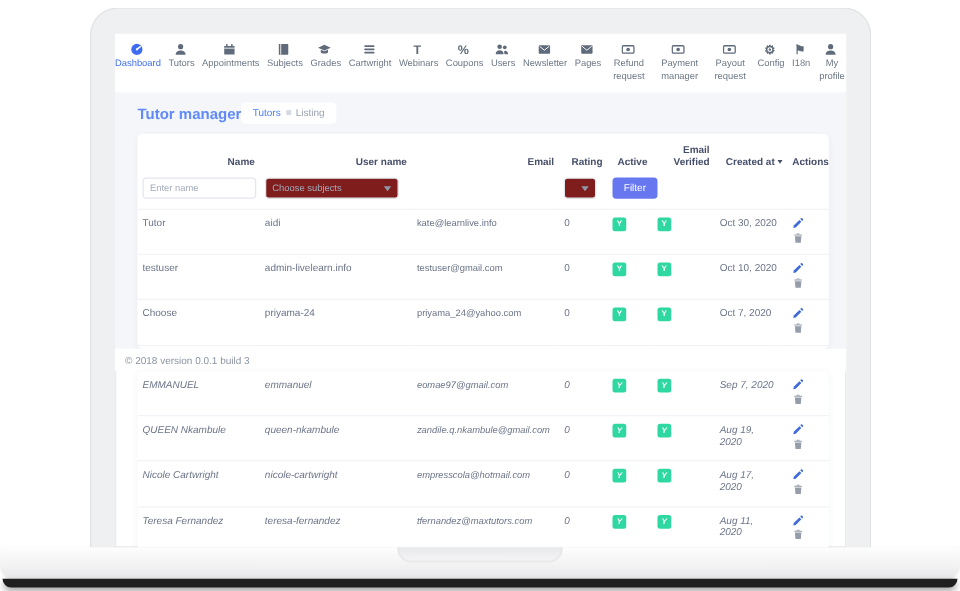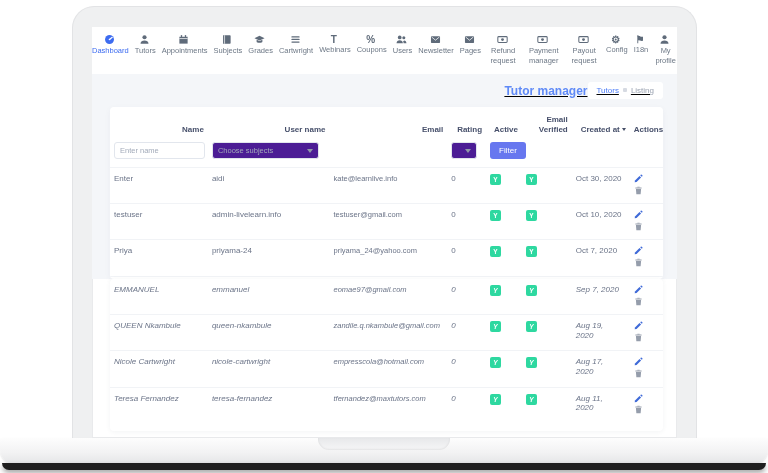--- a/index.html
+++ b/index.html
@@ -24,22 +24,22 @@
   .navbar{height:47px;display:flex;justify-content:center;align-items:flex-start;
           gap:6px;padding-top:7px;box-sizing:border-box;background:#fff;}
   .nav-item{max-width:47px;text-align:center;font-size:7.5px;line-height:1.3;color:#6d7886;cursor:pointer;}
   .nav-item .ico{display:inline-block;vertical-align:-2px;margin-right:2px;color:#5f6b7a;}
   .nav-item .ico.txt{font-size:10px;line-height:11px;width:11px;height:11px;font-weight:bold;}
   .nav-item.active{color:#3d6cf0;}
   .nav-item.active .ico{color:#3d6cf0;}
 
   
   .page-gray{background:#f4f6f9;}
-  .section-header{display:flex;justify-content:flex-end;align-items:center;
-                  padding:8px 14px 8px 18px;text-decoration:underline;}
+  .section-header{display:flex;justify-content:flex-start;align-items:center;
+                  padding:8px 14px 8px 18px;}
   .page-title{color:#5f8af7;font-size:12px;font-weight:bold;}
   .breadcrumb{background:#fff;border-radius:3px;padding:4px 9px;font-size:8px;color:#9aa2b1;}
   .bc-link{color:#4a7bf7;cursor:pointer;}
   .bc-sep{display:inline-block;width:4px;height:4px;background:#d6dae2;border-radius:1px;
           margin:0 4px;vertical-align:1px;}
 
   .card{margin:0 14px 0 18px;background:#fff;border-radius:4px;}
   .card-top{height:172px;overflow:hidden;box-shadow:0 2px 6px rgba(50,60,90,.05);}
   .card-bottom{box-shadow:0 1px 5px rgba(50,60,90,.06);padding-bottom:8px;font-style:italic;}
   .footer-line{font-size:8px;color:#8a93a2;padding:5px 0 4px 8px;background:#fff;}
@@ -55,21 +55,21 @@
   td.created{white-space:pre-line;color:#6b7488;}
   .sort-caret{display:inline-block;width:0;height:0;border-left:2.5px solid transparent;
               border-right:2.5px solid transparent;border-top:3.5px solid #454e66;
               margin-left:2px;vertical-align:1px;}
 
   .f-input{width:88%;height:15px;border:1px solid #e2e6ed;border-radius:3px;font-size:7.5px;
            color:#6b7488;padding:0 5px;background:#fff;font-family:"Liberation Sans",sans-serif;}
   .f-input::placeholder{color:#a3abba;}
   .f-select{display:flex;justify-content:space-between;align-items:center;box-sizing:border-box;
             border:1px solid #e2e6ed;border-radius:3px;height:17px;padding:0 5px;color:#a3abba;
-            font-size:7.5px;background:#4c1d95;width:94%;cursor:pointer;}
+            font-size:7.5px;background:#7f1d1d;width:94%;cursor:pointer;}
   .f-select.small{width:26px;}
   .caret{display:inline-block;width:0;height:0;border-left:3px solid transparent;
          border-right:3px solid transparent;border-top:4px solid #8f98a8;}
   .btn-filter{background:#6777ef;color:#fff;font-size:8px;border:none;border-radius:3px;
               padding:4px 9px;cursor:pointer;font-family:"Liberation Sans",sans-serif;}
 
   .badge{display:inline-block;width:11px;height:11px;line-height:11px;text-align:center;
          border-radius:2px;font-size:6.5px;font-weight:bold;}
   .badge.y{background:#2ed8a0;color:#fff;}
 
@@ -196,21 +196,21 @@
                       <span class="caret"></span>
                     </div>
                   </td>
                   <td colspan="2"><button class="btn-filter">Filter</button></td>
                   <td></td>
                   <td></td>
                 </tr>
               </thead>
             <tbody id="tb1">
                 <tr>
-                  <td>Enter</td>
+                  <td>Tutor</td>
                   <td>aidi</td>
                   <td class="email">kate@learnlive.info</td>
                   <td>0</td>
                   <td><span class="badge y">Y</span></td>
                   <td><span class="badge y">Y</span></td>
                   <td class="created">Oct 30, 2020</td>
                   <td><span class="act-btn edit"><svg viewBox="0 0 16 16">
                         <path d="M1.8 11.4 9.8 3.4l2.8 2.8-8 8-3.4.6z"></path>
                         <path d="M11 2.2l2.8 2.8 1-1a1.2 1.2 0 0 0 0-1.7l-1.1-1.1a1.2 1.2 0 0 0-1.7 0z"></path>
                       </svg></span><span class="act-btn del"><svg viewBox="0 0 16 16">
@@ -230,21 +230,21 @@
                   <td><span class="act-btn edit"><svg viewBox="0 0 16 16">
                         <path d="M1.8 11.4 9.8 3.4l2.8 2.8-8 8-3.4.6z"></path>
                         <path d="M11 2.2l2.8 2.8 1-1a1.2 1.2 0 0 0 0-1.7l-1.1-1.1a1.2 1.2 0 0 0-1.7 0z"></path>
                       </svg></span><span class="act-btn del"><svg viewBox="0 0 16 16">
                         <path d="M3.4 5.4h9.2l-.8 9.2H4.2z"></path>
                         <rect x="2.4" y="2.8" width="11.2" height="1.6" rx=".5"></rect>
                         <path d="M6 2.8V1.4h4v1.4z"></path>
                       </svg></span></td>
                 </tr>
                 <tr>
-                  <td>Priya</td>
+                  <td>Choose</td>
                   <td>priyama-24</td>
                   <td class="email">priyama_24@yahoo.com</td>
                   <td>0</td>
                   <td><span class="badge y">Y</span></td>
                   <td><span class="badge y">Y</span></td>
                   <td class="created">Oct 7, 2020</td>
                   <td><span class="act-btn edit"><svg viewBox="0 0 16 16">
                         <path d="M1.8 11.4 9.8 3.4l2.8 2.8-8 8-3.4.6z"></path>
                         <path d="M11 2.2l2.8 2.8 1-1a1.2 1.2 0 0 0 0-1.7l-1.1-1.1a1.2 1.2 0 0 0-1.7 0z"></path>
                       </svg></span><span class="act-btn del"><svg viewBox="0 0 16 16">
@@ -261,20 +261,21 @@
                   <td></td>
                   <td></td>
                   <td class="created">Oct 7, 2020</td>
                   <td></td>
                 </tr>
               </tbody>
           </table>
         </div>
       </div>
 
+      <div class="footer-line">© 2018 version 0.0.1 build 3</div>
 
       <div class="card card-bottom">
         <table>
           <colgroup id="cg2">
               <col style="width: 17.7%;">
               <col style="width: 22%;">
               <col style="width: 21.3%;">
               <col style="width: 7%;">
               <col style="width: 6.5%;">
               <col style="width: 9%;">

